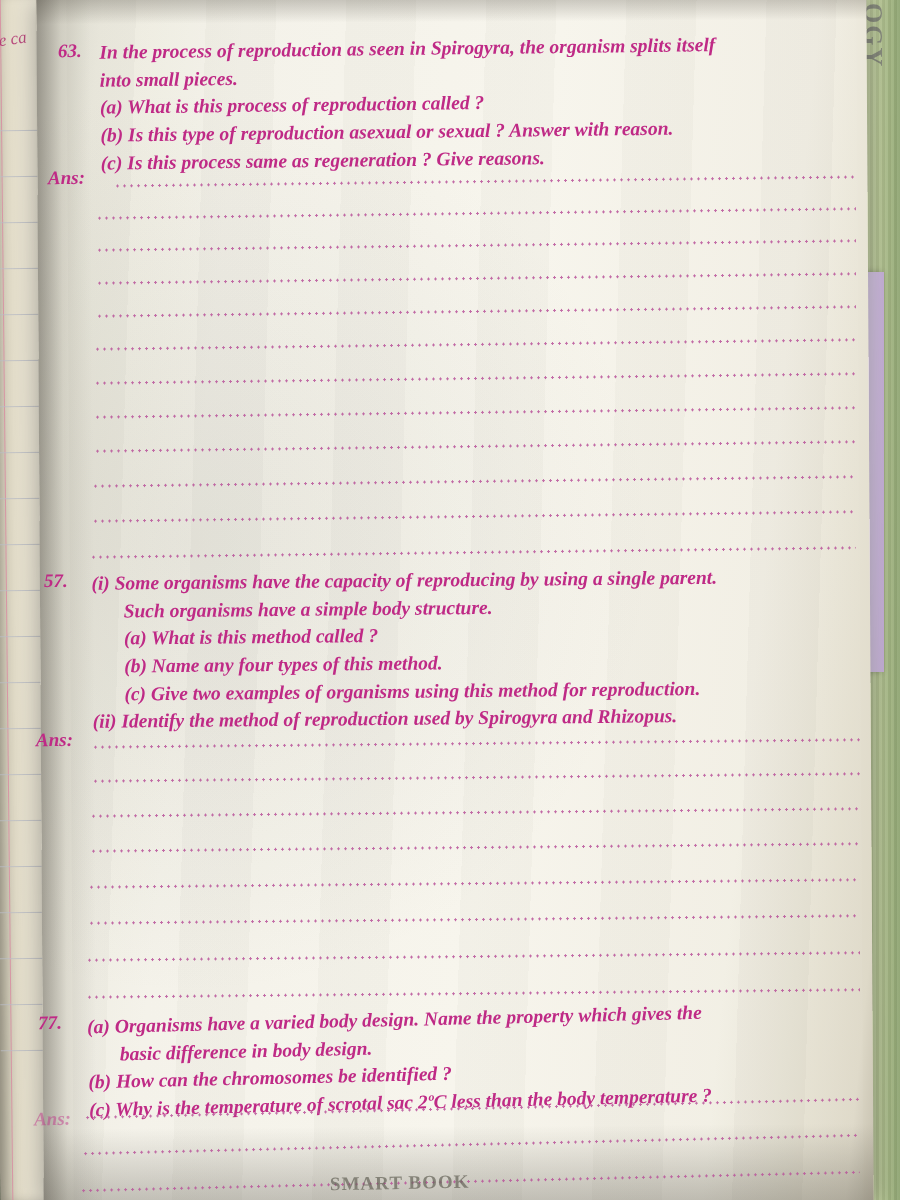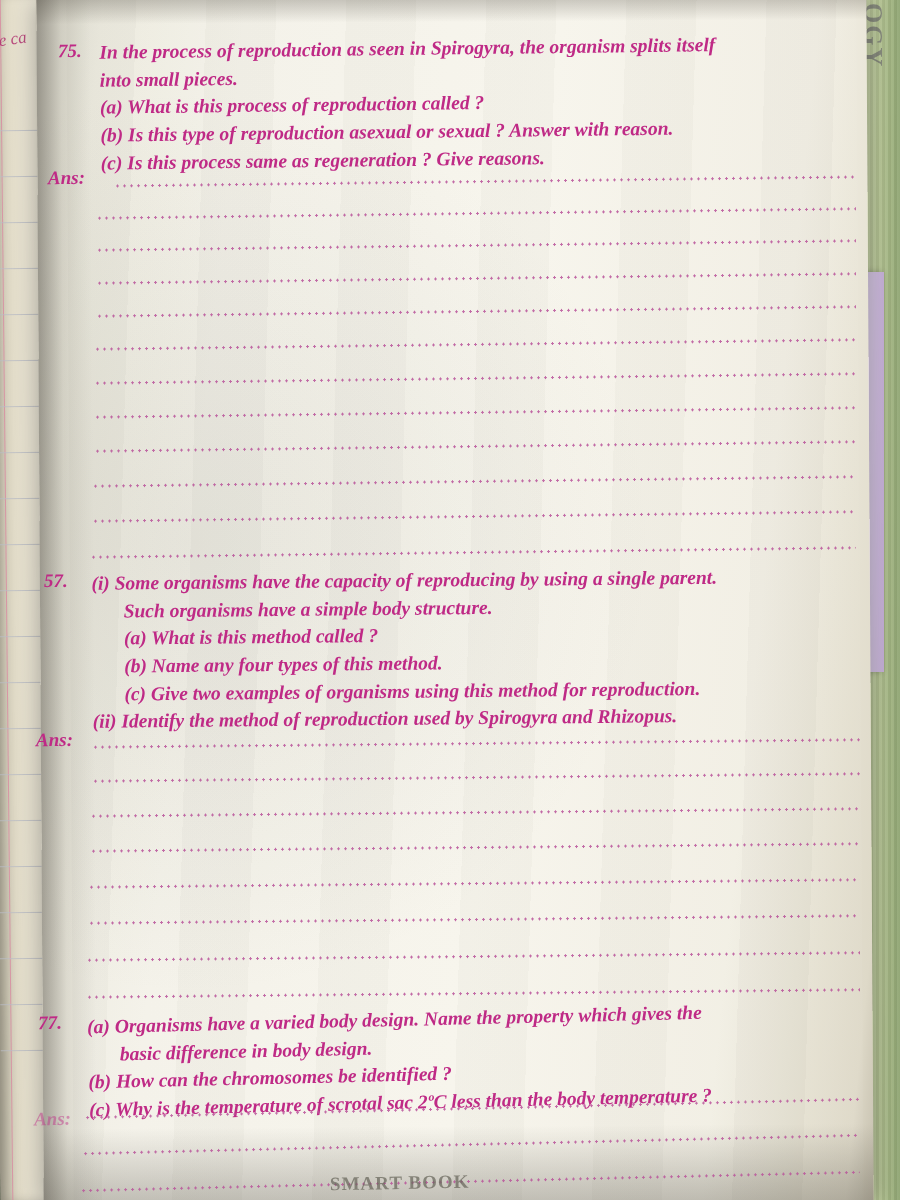--- a/index.html
+++ b/index.html
@@ -279,21 +279,21 @@
 
   <div class="sheet">
     <div class="page-warp"></div>
     <div class="sheet-shadow-left"></div>
     <div class="sheet-shadow-top"></div>
     <div class="sheet-shadow-bottom"></div>
   </div>
 
   <div class="content">
 
-    <div class="qnum tilt-a" style="left:58px; top:40px; font-size:19px;">75.</div>
+    <div class="qnum tilt-a" style="left:58px; top:40px; font-size:19px;">63.</div>
 
     <div class="qblock tilt-a" style="left:100px; top:34px; font-size:19.5px; width:760px;">
       <div class="qline">In the process of reproduction as seen in Spirogyra, the organism splits itself</div>
       <div class="qline">into small pieces.</div>
       <div class="qline">(a)  What is this process of reproduction called ?</div>
       <div class="qline">(b)  Is this type of reproduction asexual or sexual ? Answer with reason.</div>
       <div class="qline">(c)  Is this process same as regeneration ? Give reasons.</div>
     </div>
 
     <div class="ans-label tilt-a" style="left:48px; top:167px; font-size:19px;">Ans:</div>

